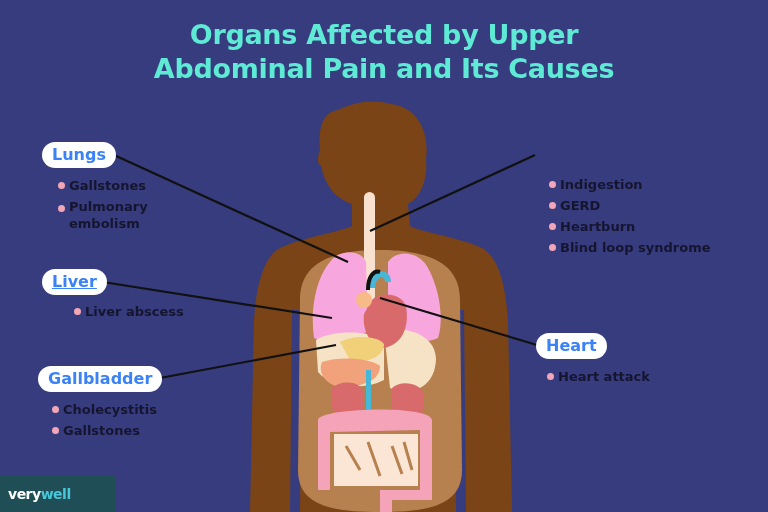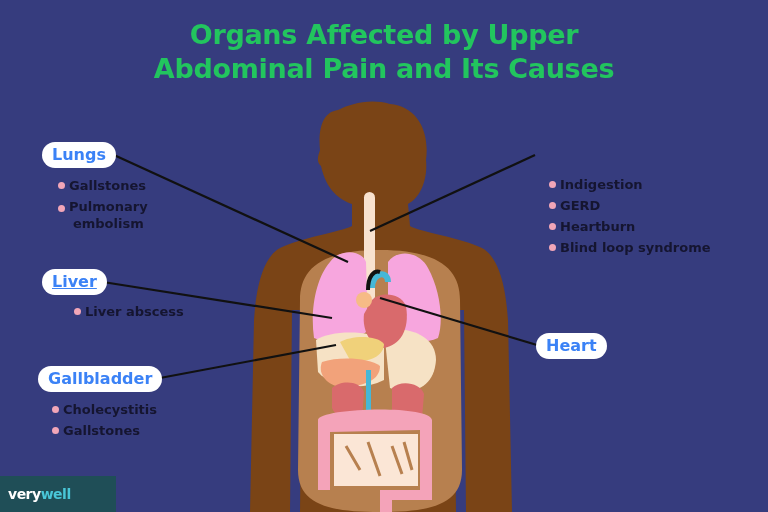--- a/index.html
+++ b/index.html
@@ -1,24 +1,24 @@
 <!DOCTYPE html>
 <html><head>
 <meta charset="utf-8">
 <style>
   html, body { margin:0; padding:0; }
   body { width:768px; height:512px; overflow:hidden; background:#363c7e; position:relative; font-family:"DejaVu Sans", sans-serif; }
   .canvas { position:absolute; left:0; top:0; width:768px; height:512px; }
-  .title { position:absolute; left:0; top:18px; width:768px; text-align:center; color:#22c55e; font-weight:bold; font-size:27px; line-height:34px; letter-spacing:-0.3px; }
+  .title { position:absolute; left:0; top:18px; width:768px; text-align:center; color:#5eead4; font-weight:bold; font-size:27px; line-height:34px; letter-spacing:-0.3px; }
   .title span { display:block; }
   .pill { position:absolute; background:#ffffff; border-radius:14px; color:#3b82f6; font-weight:bold; font-size:16px; line-height:26px; padding:0 10px; white-space:nowrap; }
   .list { position:absolute; list-style:none; margin:0; padding:0; color:#151530; font-size:13px; font-weight:bold; }
   .list li { position:relative; padding-left:11px; line-height:21px; }
   .list li::before { content:""; position:absolute; left:0; top:7px; width:7px; height:7px; border-radius:50%; background:#f2a6b8; }
-  .list li.multi { line-height:17px; margin-top:2px;text-align:center; }
+  .list li.multi { line-height:17px; margin-top:2px; }
   .logo { position:absolute; left:0; top:476px; width:116px; height:36px; background:#1f4e57; font-weight:bold; font-size:14px; line-height:36px; padding-left:8px; box-sizing:border-box; letter-spacing:-0.5px; }
   .logo .a { color:#ffffff; }
   .logo .b { color:#49c6d8; }
   svg { position:absolute; left:0; top:0; }
 </style>
 </head>
 <body>
 
 <div class="canvas">
 
@@ -94,17 +94,20 @@
   </ul>
 
   <ul class="list" style="left:549px;top:174px;">
     <li>Indigestion</li>
     <li>GERD</li>
     <li>Heartburn</li>
     <li>Blind loop syndrome</li>
   </ul>
 
   <div class="pill" style="left:536px;top:333px;">Heart</div>
+  <ul class="list" style="left:547px;top:366px;">
+    <li>Heart attack</li>
+  </ul>
 
   <div class="logo">
     <span class="a">very</span><span class="b">well</span>
   </div>
 </div>
 
 </body></html>

